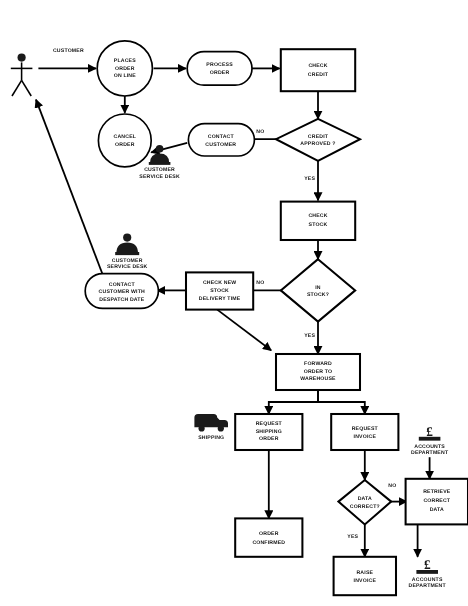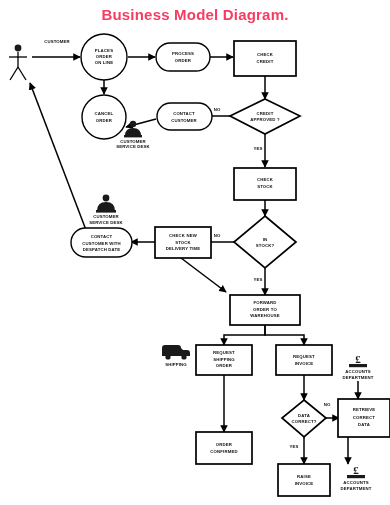--- a/index.html
+++ b/index.html
@@ -82,21 +82,20 @@
   }
   .glyph-fill {
     fill: #1a1a1a;
   }
 </style>
 </head>
 <body>
 
 <div id="diagram-root">
 
-  <div class="title">Business Model Diagram.</div>
 
   <svg id="flow" width="390" height="505" viewBox="0 0 390 505">
     <defs>
       <marker id="arrow" viewBox="0 0 10 10" refX="9" refY="5" markerWidth="5" markerHeight="5" orient="auto-start-reverse">
         <path d="M 0 0 L 10 5 L 0 10 z" fill="#000000"></path>
       </marker>
     </defs>
 
     <g>
       <line class="conn" x1="32" y1="57" x2="80" y2="57" marker-end="url(#arrow)"></line>

